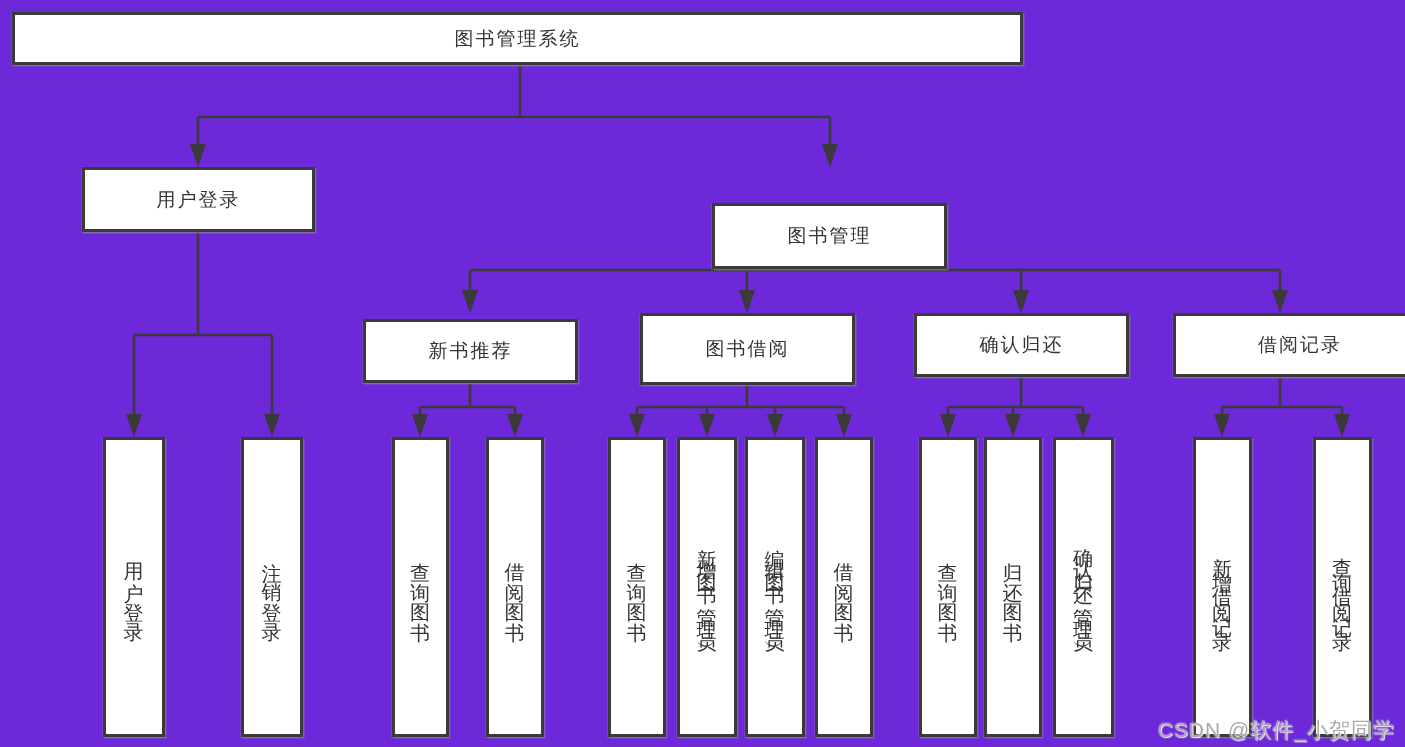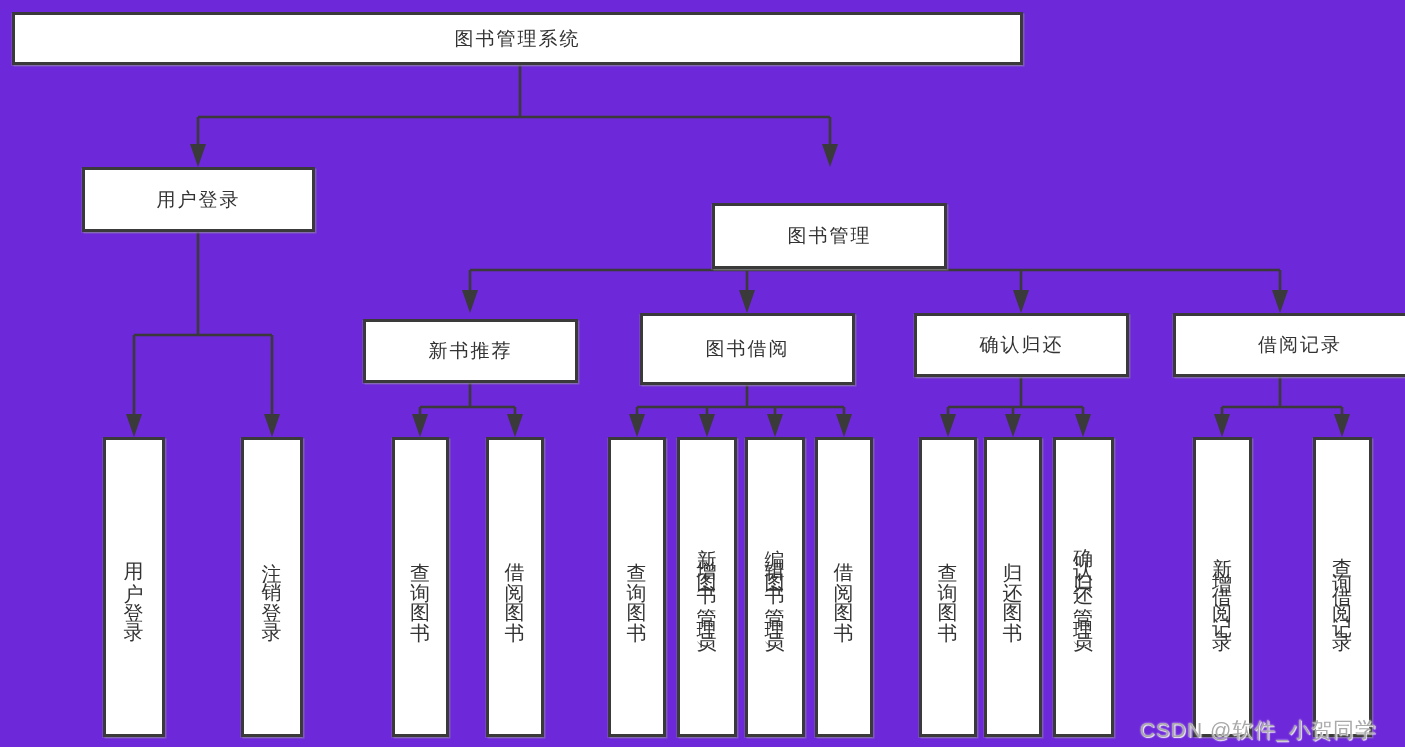--- a/index.html
+++ b/index.html
@@ -40,21 +40,21 @@
   }
   .vlabel {
     writing-mode: vertical-rl;
     font-size: 20px;
     color: var(--text, #333333);
     line-height: 1;
     font-weight: 500;
   }
   #watermark {
     position: absolute;
-    right: 28px;
+    right: 10px;
     bottom: 3px;
     z-index: 3;
     font-size: 21px;
     letter-spacing: 1px;
     color: var(--watermark, #a9a9a9);
     text-shadow: 0 0 2px rgba(255,255,255,0.9), 1px 1px 1px rgba(255,255,255,0.9);
     white-space: nowrap;
   }
 </style>
 </head>

